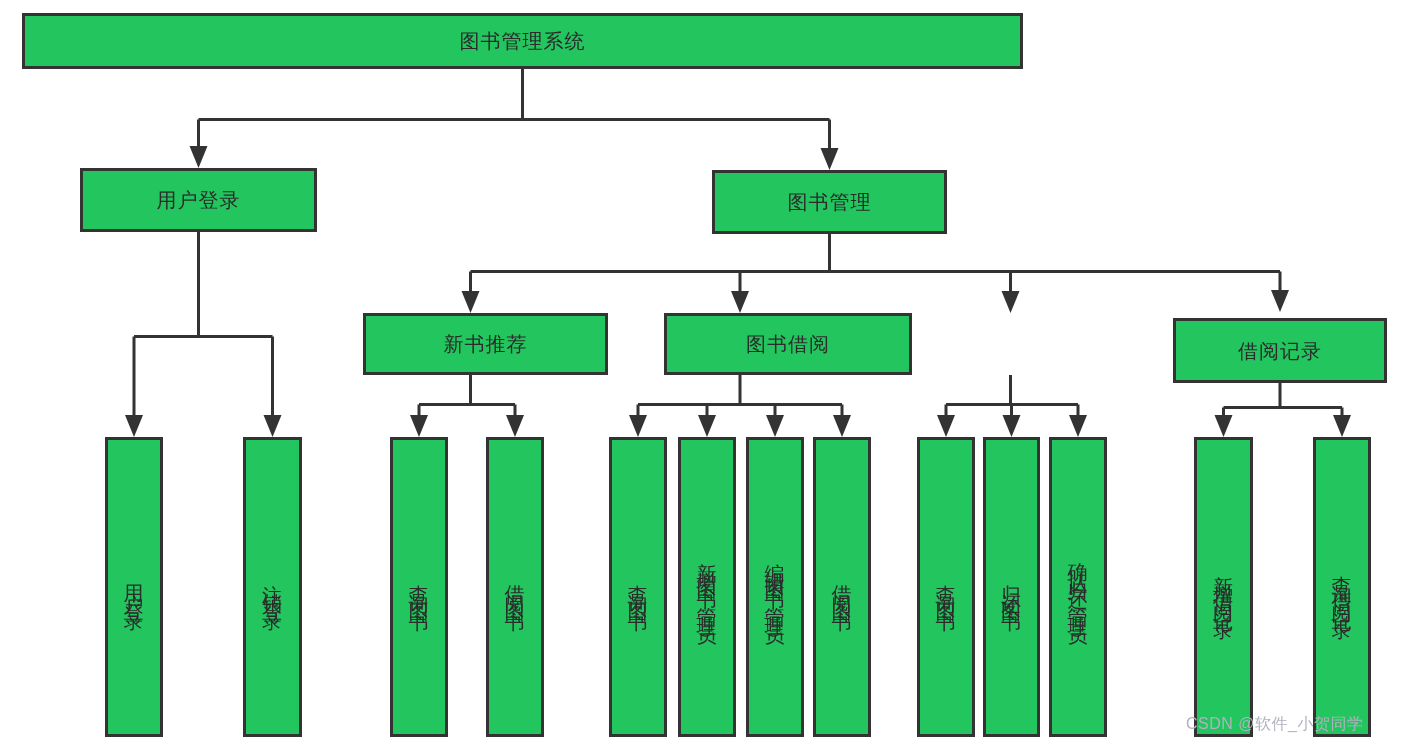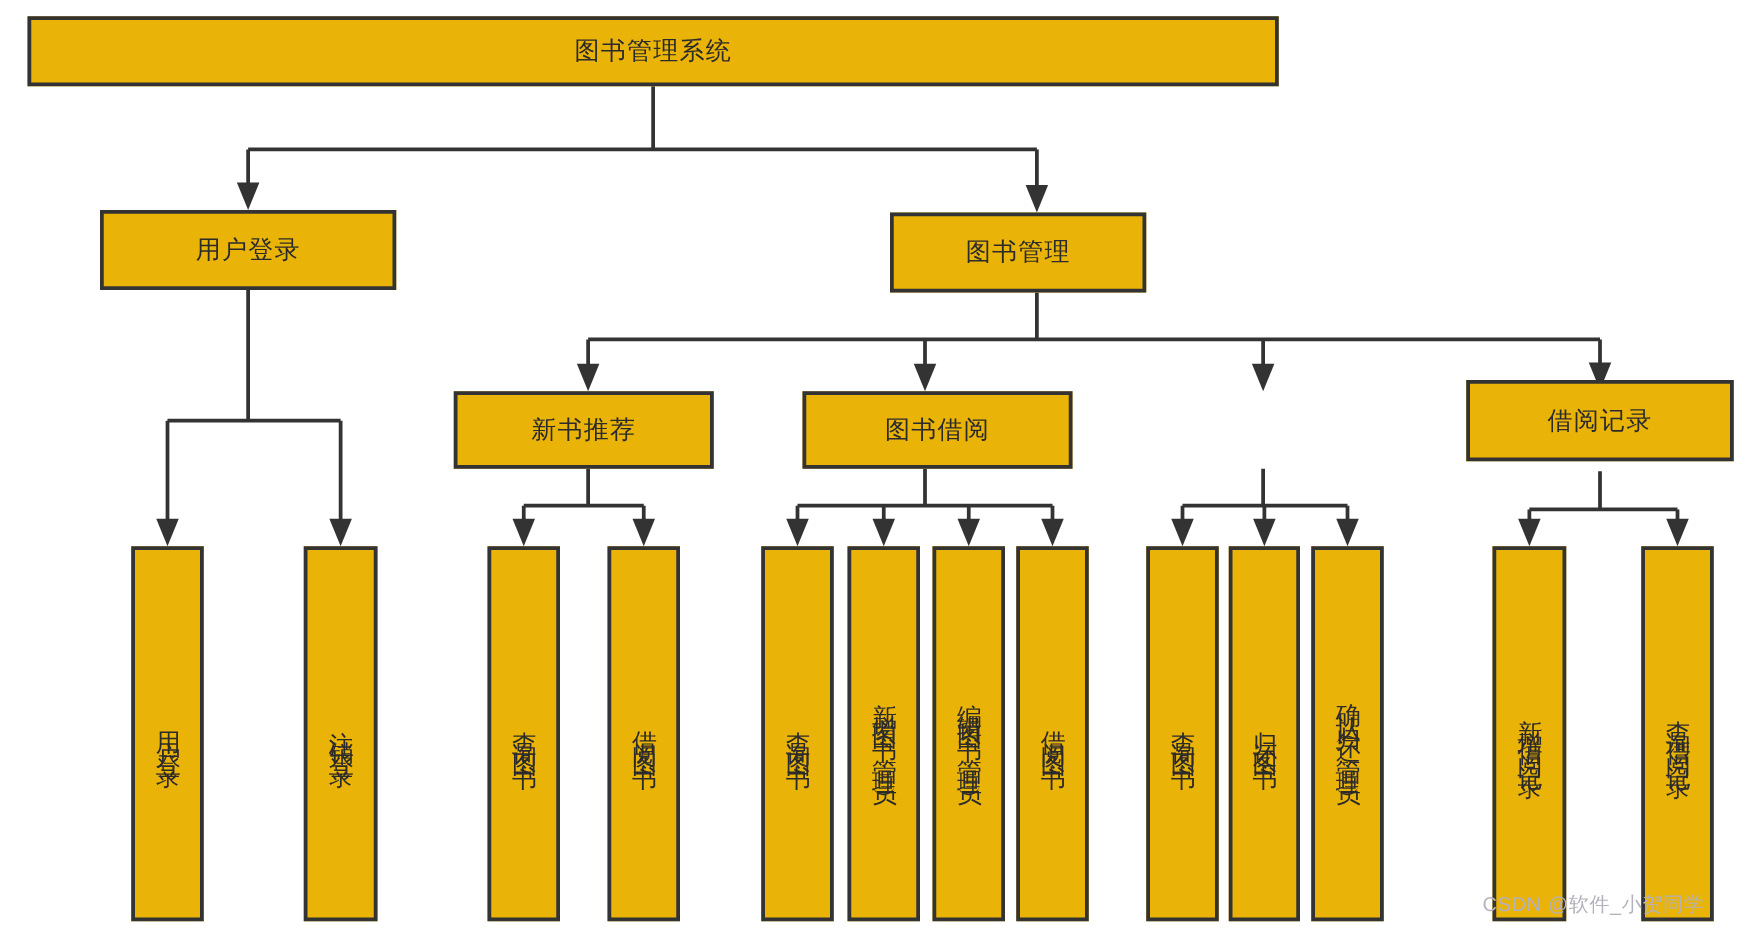--- a/index.html
+++ b/index.html
@@ -20,21 +20,21 @@
     left: 0;
     top: 0;
     width: 1405px;
     height: 747px;
     pointer-events: none;
   }
   .node {
     position: absolute;
     box-sizing: border-box;
     border: 3px solid #333333;
-    background: #eab308;
+    background: #22c55e;
     display: flex;
     align-items: center;
     justify-content: center;
     color: #2b2b2b;
     font-size: 20px;
     line-height: 1;
   }
   .node.h span {
     white-space: nowrap;
     letter-spacing: 1px;
@@ -119,31 +119,31 @@
     </g>
   </svg>
 
   <div class="node h" style="left:22px; top:13px; width:1001px; height:56px;">
     <span>图书管理系统</span>
   </div>
 
   <div class="node h" style="left:80px; top:168px; width:237px; height:64px;">
     <span>用户登录</span>
   </div>
-  <div class="node h" style="left:712px; top:170px; width:205px; height:64px;">
+  <div class="node h" style="left:712px; top:170px; width:235px; height:64px;">
     <span>图书管理</span>
   </div>
 
-  <div class="node h" style="left:363px; top:313px; width:208px; height:62px;">
+  <div class="node h" style="left:363px; top:313px; width:245px; height:62px;">
     <span>新书推荐</span>
   </div>
-  <div class="node h" style="left:642px; top:313px; width:216px; height:62px;">
+  <div class="node h" style="left:664px; top:313px; width:248px; height:62px;">
     <span>图书借阅</span>
   </div>
-  <div class="node h" style="left:1173px; top:304px; width:214px; height:65px;">
+  <div class="node h" style="left:1173px; top:318px; width:214px; height:65px;">
     <span>借阅记录</span>
   </div>
 
   <div class="node v" style="left:105px; top:437px; width:58px; height:300px;">
     <span>用户登录</span>
   </div>
   <div class="node v" style="left:243px; top:437px; width:59px; height:300px;">
     <span>注销登录</span>
   </div>
 

